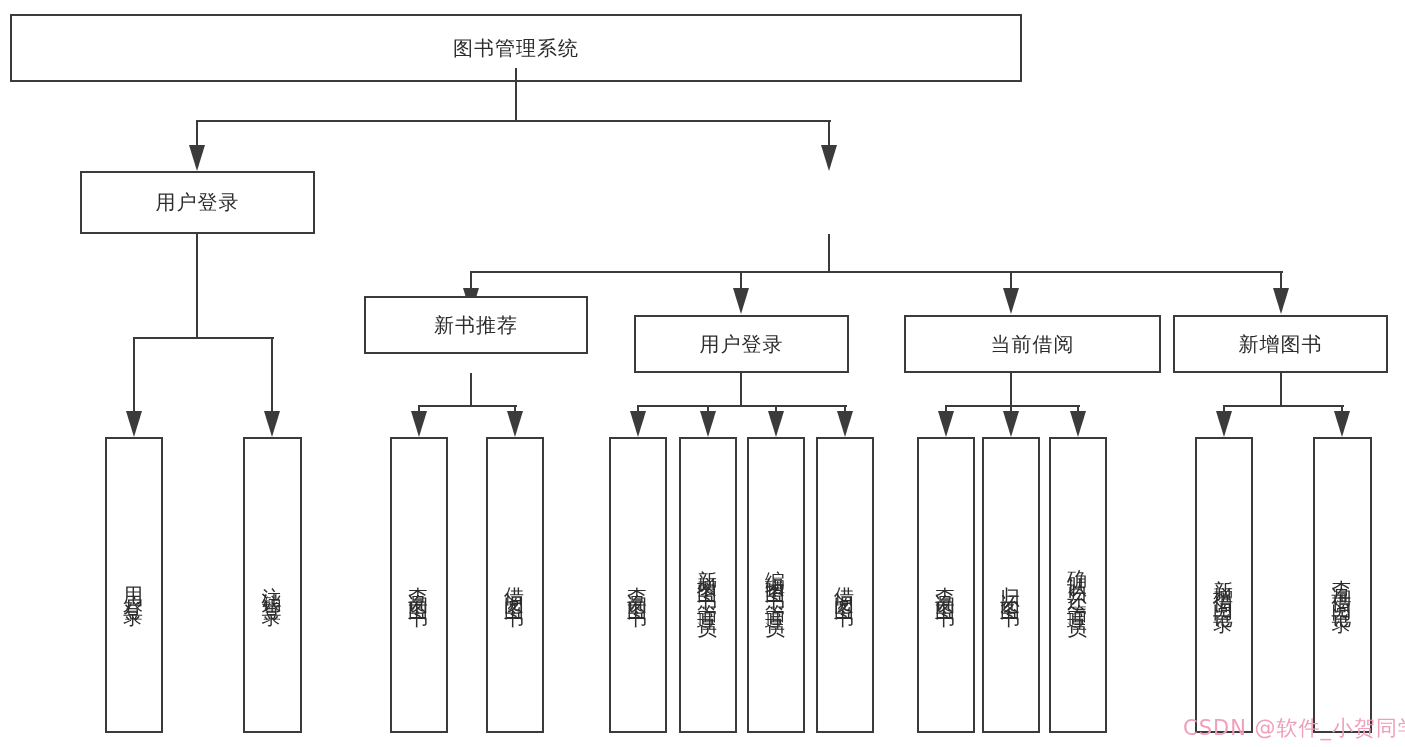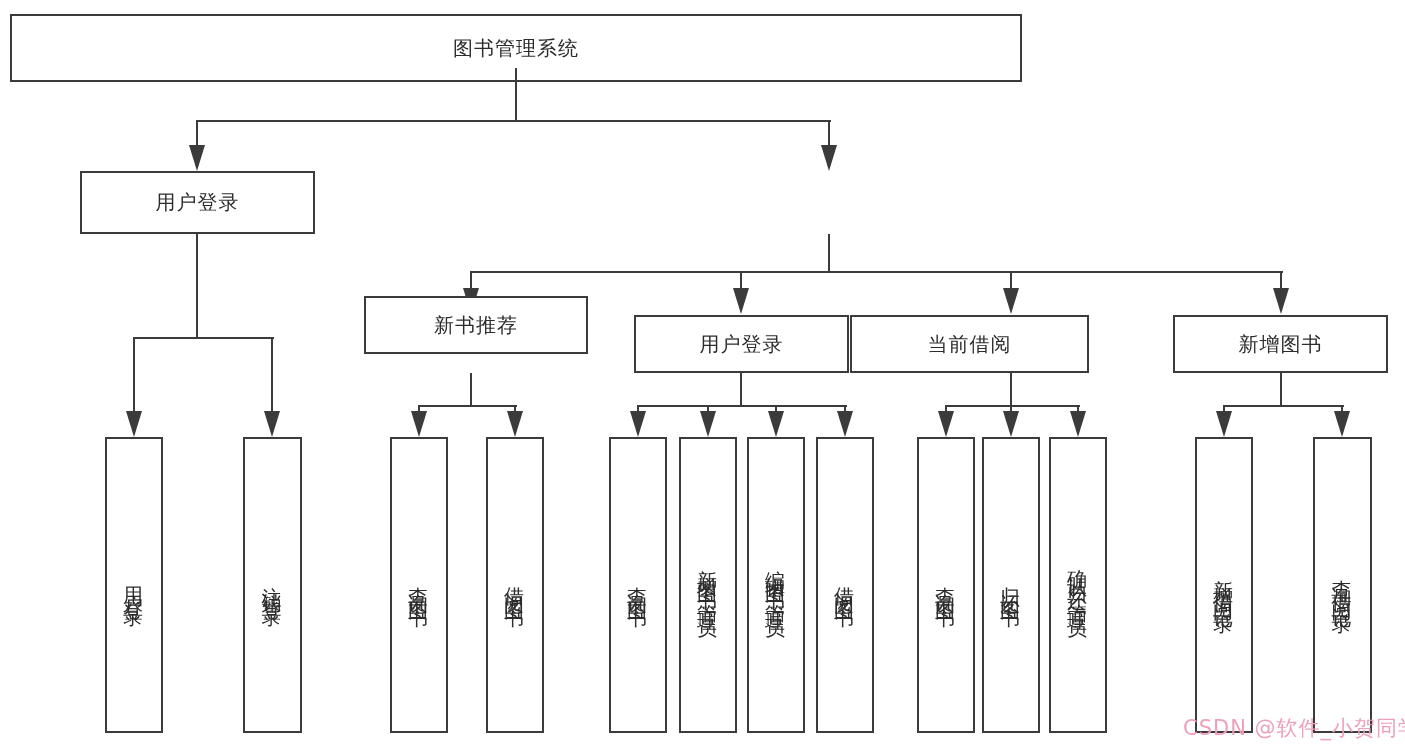--- a/index.html
+++ b/index.html
@@ -88,21 +88,21 @@
   <div class="arrow" style="left:463px;top:288px"></div>
   <div class="vline" style="left:740px;top:271px;height:22px"></div>
   <div class="arrow" style="left:733px;top:288px"></div>
   <div class="vline" style="left:1010px;top:271px;height:22px"></div>
   <div class="arrow" style="left:1003px;top:288px"></div>
   <div class="vline" style="left:1280px;top:271px;height:22px"></div>
   <div class="arrow" style="left:1273px;top:288px"></div>
 
   <div class="node" style="left:364px;top:296px;width:224px;height:58px">新书推荐</div>
   <div class="node" style="left:634px;top:315px;width:215px;height:58px">用户登录</div>
-  <div class="node" style="left:850px;top:315px;width:239px;height:58px">当前借阅</div>
+  <div class="node" style="left:904px;top:315px;width:257px;height:58px">当前借阅</div>
   <div class="node" style="left:1173px;top:315px;width:215px;height:58px">新增图书</div>
 
   <div class="vline" style="left:470px;top:373px;height:34px"></div>
   <div class="hline" style="left:418px;top:405px;width:99px"></div>
   <div class="vline" style="left:418px;top:405px;height:12px"></div>
   <div class="arrow" style="left:411px;top:411px"></div>
   <div class="vline" style="left:514px;top:405px;height:12px"></div>
   <div class="arrow" style="left:507px;top:411px"></div>
   <div class="node v" style="left:390px;top:437px;width:58px;height:296px">
     <span>查询图书</span>

